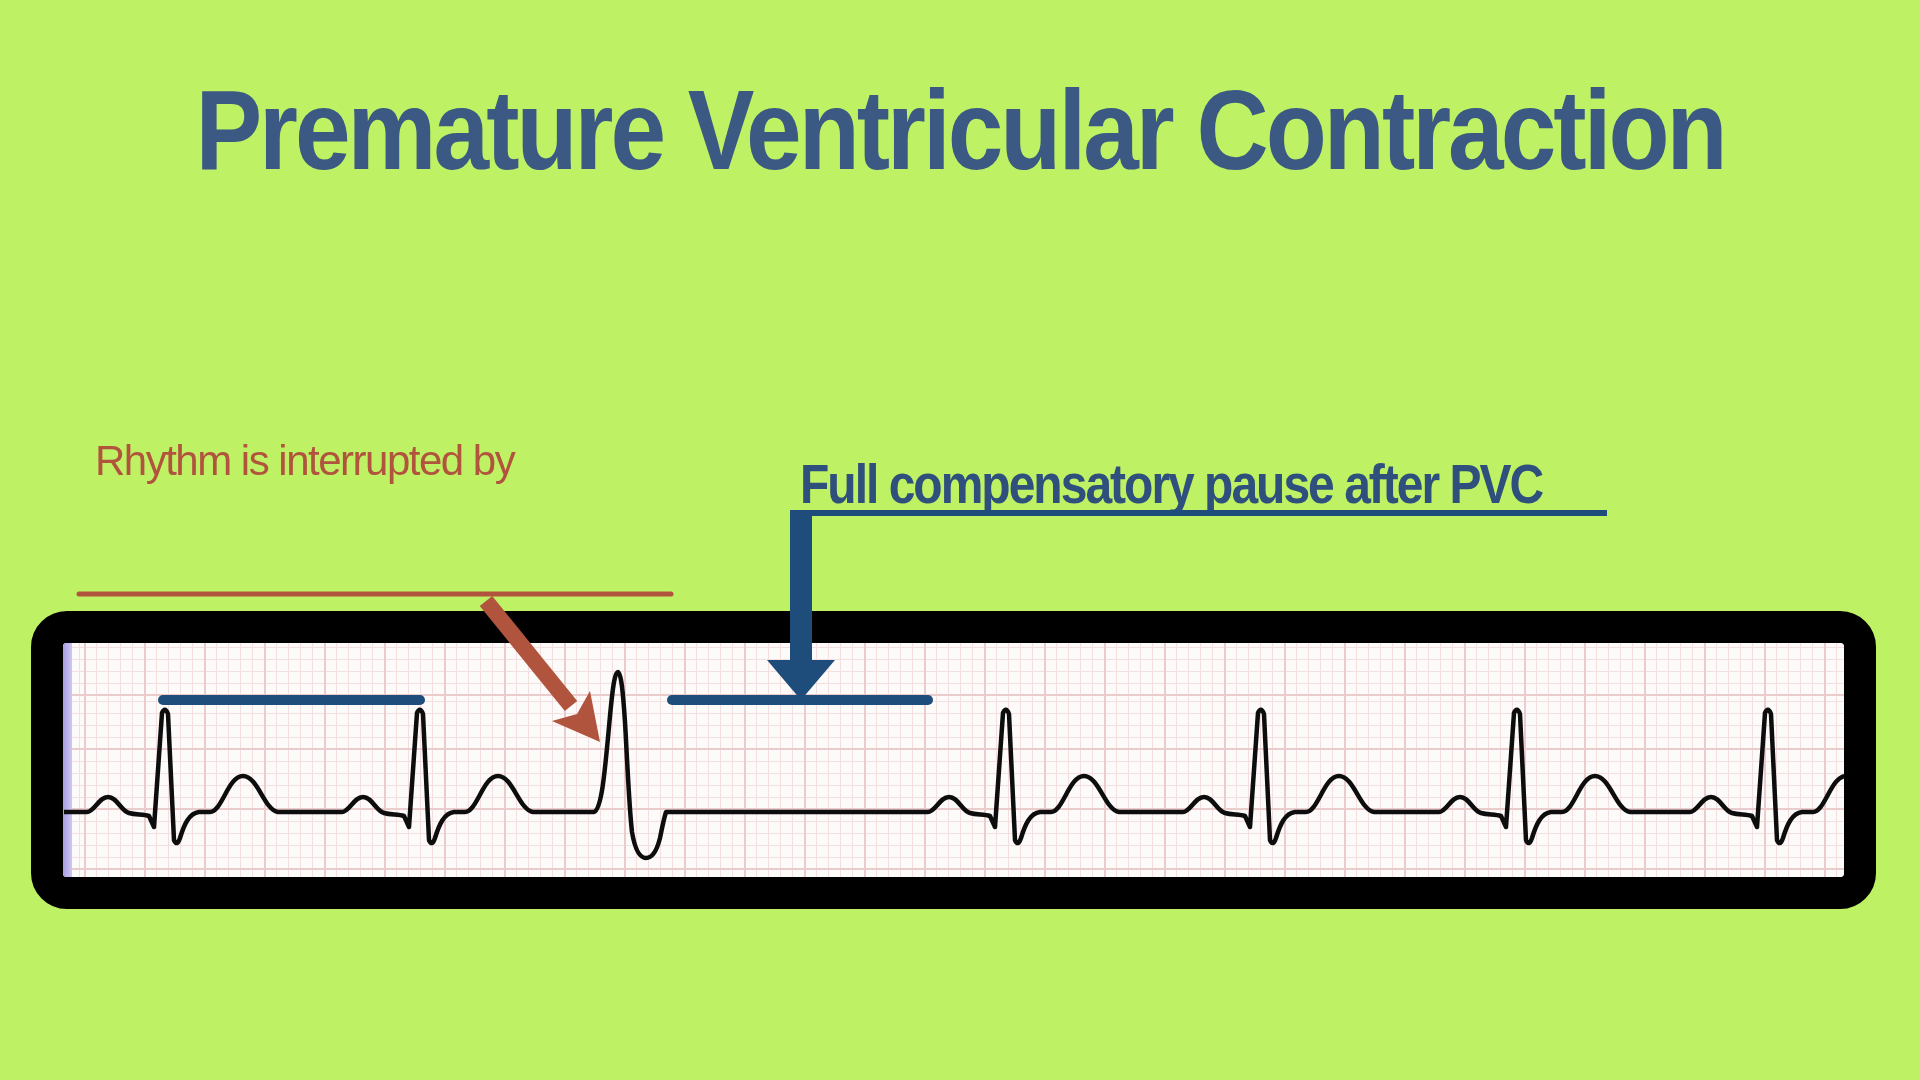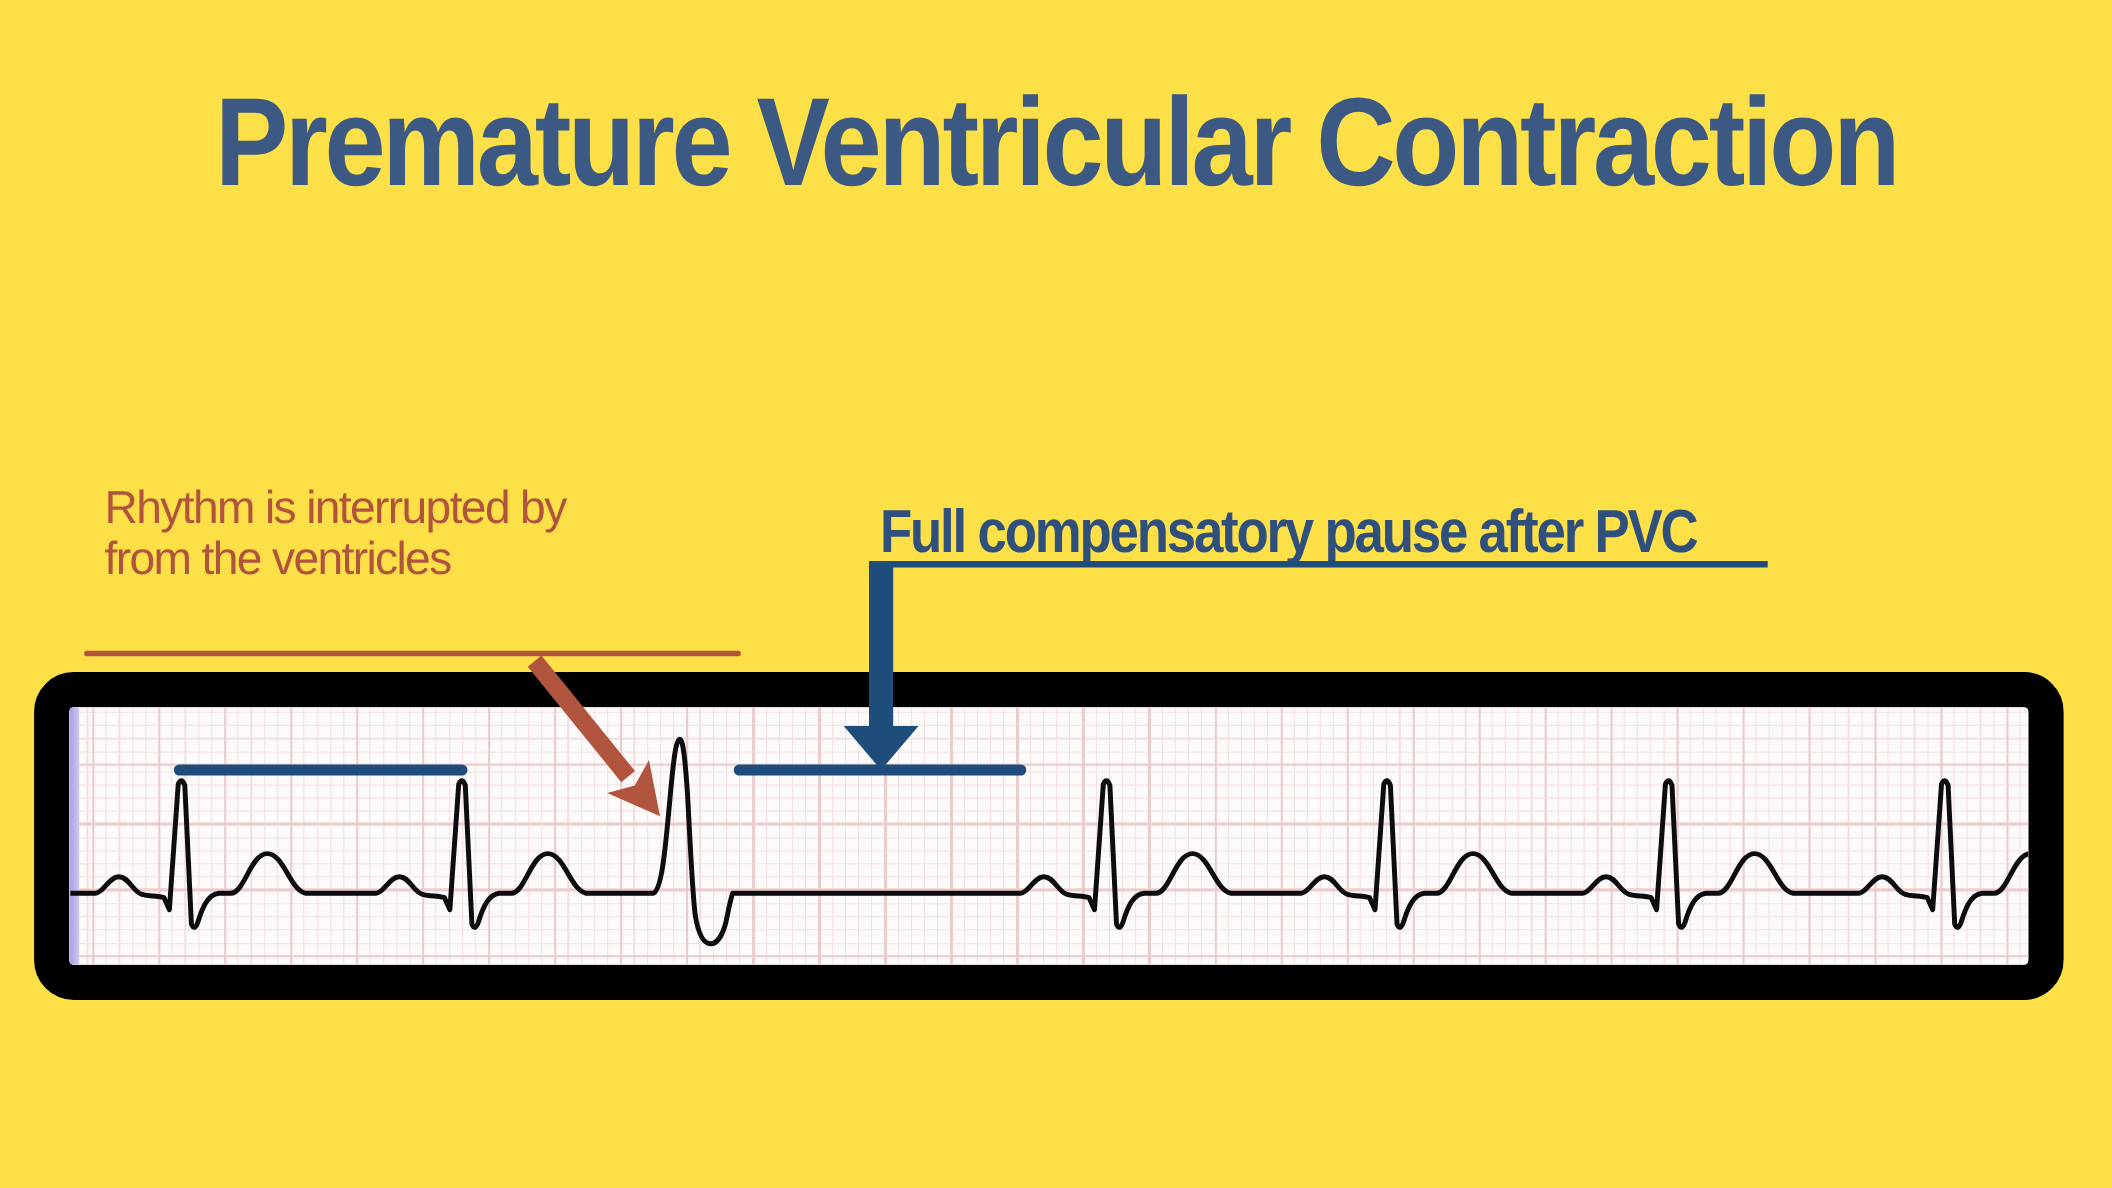--- a/index.html
+++ b/index.html
@@ -1,18 +1,18 @@
 <!DOCTYPE html>
 <html style="--c-title: #3b5983; --c-red: #b1543d; --c-blue-text: #2f4f7d; --c-blue-line: #1e4d7b; --c-trace: #0d0d0d; --c-grid-minor: #f3dfdf; --c-grid-major: #eacccc; --c-paper: #fdfafa; --c-frame: #000000; --c-calibration-stripe: #b6ade9;"><head>
 <meta charset="utf-8">
 <style>
   html,body{margin:0;padding:0;background:#ffffff;}
   #stage{
     position:relative;width:1920px;height:1080px;overflow:hidden;
-    background:#fde047;font-family:"Liberation Sans","DejaVu Sans",sans-serif;
+    background:#bef264;font-family:"Liberation Sans","DejaVu Sans",sans-serif;
   }
   .page-title{
     position:absolute;left:0;right:0;top:64px;text-align:center;
     font-size:100px;font-weight:bold;letter-spacing:-3px;
     color:var(--c-title,#3b5983);
     transform:scaleY(1.14);transform-origin:center top;white-space:nowrap;
   }
   .note-red{
     position:absolute;left:95px;top:437px;
     font-size:42px;font-weight:normal;letter-spacing:-1.5px;line-height:47px;
@@ -47,21 +47,20 @@
 </style>
 </head>
 <body>
 
 <div id="stage">
 
   <div class="page-title">Premature Ventricular Contraction</div>
 
   <div class="note-red">
     <div>Rhythm is interrupted by</div>
-    <div>from the ventricles</div>
   </div>
 
   <div class="note-blue">Full compensatory pause after PVC</div>
 
   <div class="ecg-frame">
     <div class="ecg-grid"></div>
     <div class="cal-stripe"></div>
   </div>
 
   <svg class="overlay" viewBox="0 0 1920 1080">

